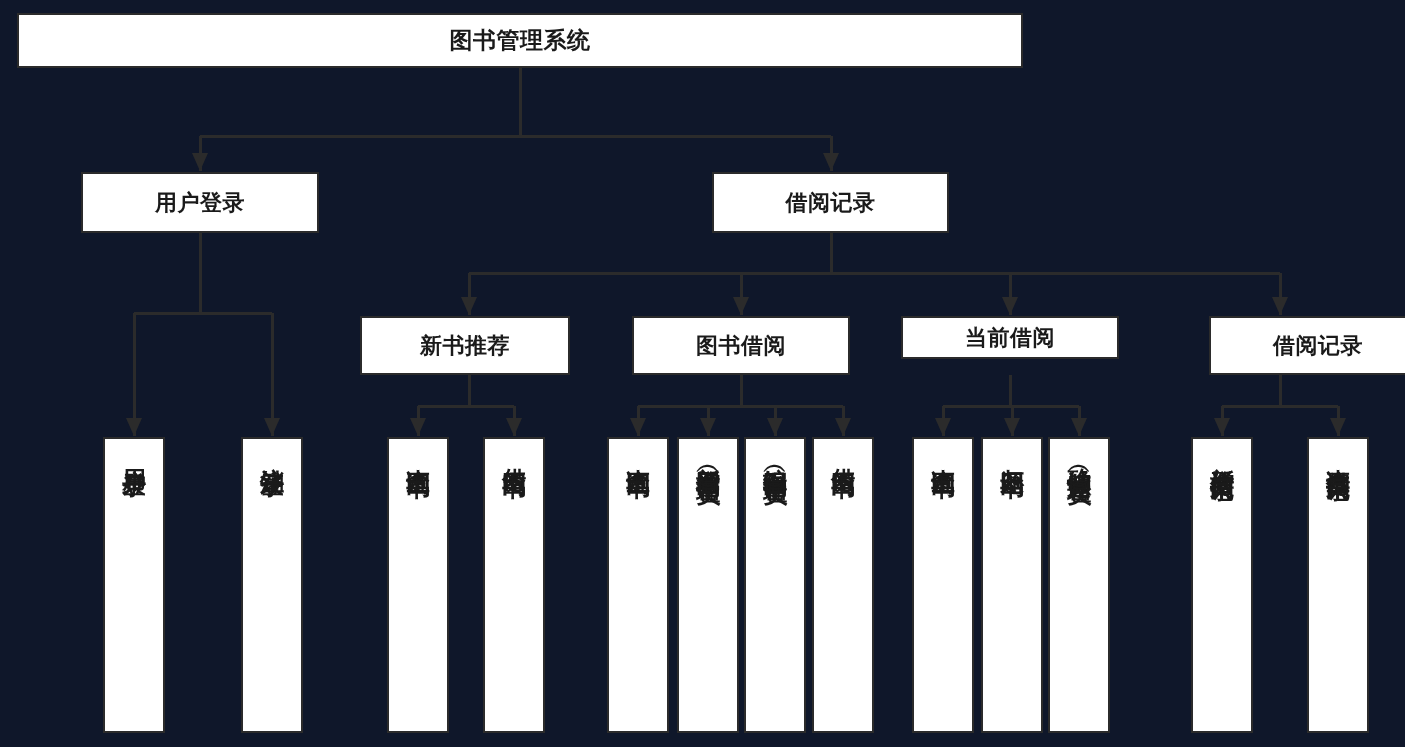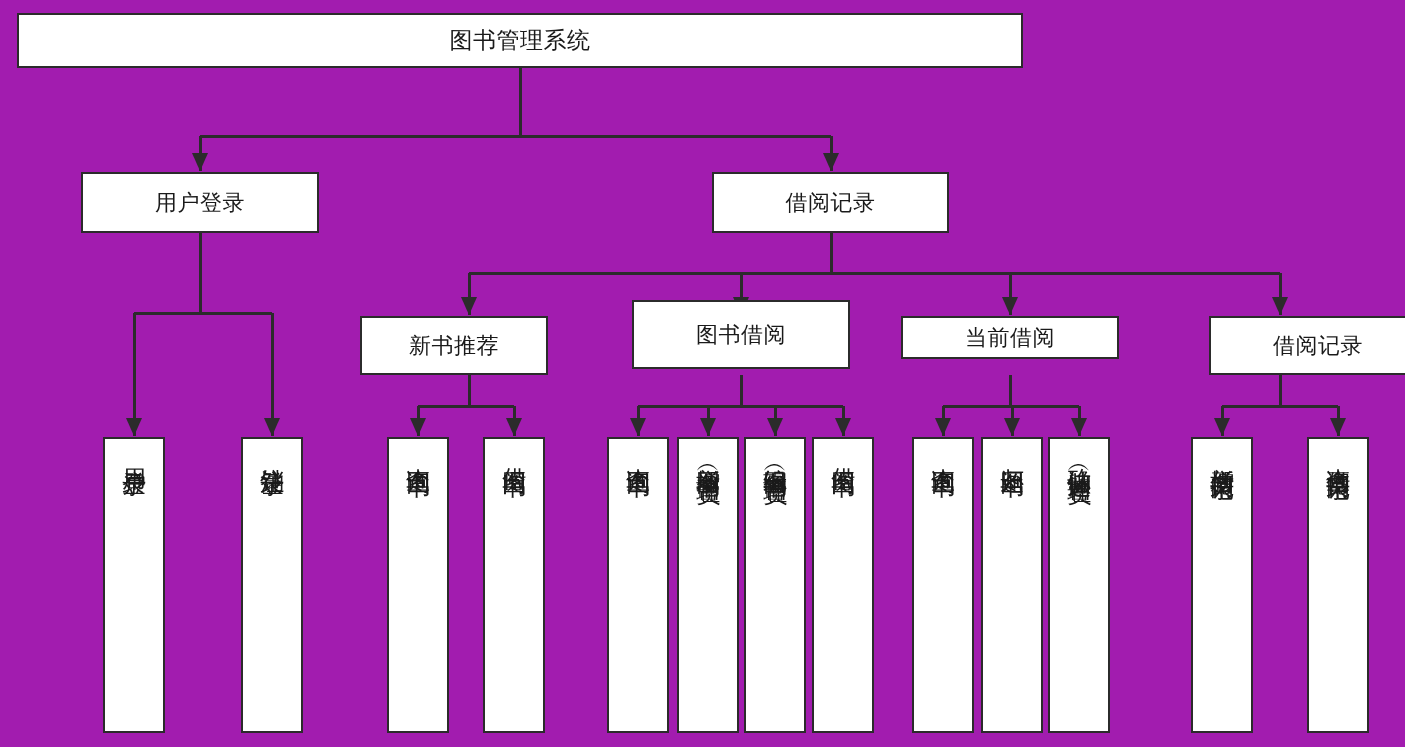--- a/index.html
+++ b/index.html
@@ -7,22 +7,23 @@
     padding: 0;
     background: #ffffff;
   }
   body {
     font-family: "Liberation Sans", "DejaVu Sans", sans-serif;
   }
   #canvas {
     position: relative;
     width: 1405px;
     height: 747px;
-    background: #a21caf;
+    background: #0f172a;
     overflow: hidden;
+    font-weight: bold;
   }
   #edges {
     position: absolute;
     left: 0;
     top: 0;
     width: 1405px;
     height: 747px;
     pointer-events: none;
   }
   .node {
@@ -130,24 +131,24 @@
   <div id="node-layer">
       <div class="node horizontal root" style="left: 17px; top: 13px; width: 1006px; height: 55px;">
         <span class="lbl">图书管理系统</span>
       </div>
       <div class="node horizontal level2" style="left: 81px; top: 172px; width: 238px; height: 61px;">
         <span class="lbl">用户登录</span>
       </div>
       <div class="node horizontal level2" style="left: 712px; top: 172px; width: 237px; height: 61px;">
         <span class="lbl">借阅记录</span>
       </div>
-      <div class="node horizontal level3" style="left: 360px; top: 316px; width: 188px; height: 59px;">
+      <div class="node horizontal level3" style="left: 360px; top: 316px; width: 210px; height: 59px;">
         <span class="lbl">新书推荐</span>
       </div>
-      <div class="node horizontal level3" style="left: 632px; top: 300px; width: 218px; height: 69px;">
+      <div class="node horizontal level3" style="left: 632px; top: 316px; width: 218px; height: 59px;">
         <span class="lbl">图书借阅</span>
       </div>
       <div class="node horizontal level3" style="left: 901px; top: 316px; width: 218px; height: 43px; text-align: center;">
         <span class="lbl">当前借阅</span>
       </div>
       <div class="node horizontal level3" style="left: 1209px; top: 316px; width: 218px; height: 59px;">
         <span class="lbl">借阅记录</span>
       </div>
       <div class="node vertical leaf" style="left: 103px; top: 437px; width: 62px; height: 296px;">
         <span class="lbl">用户登录</span>

